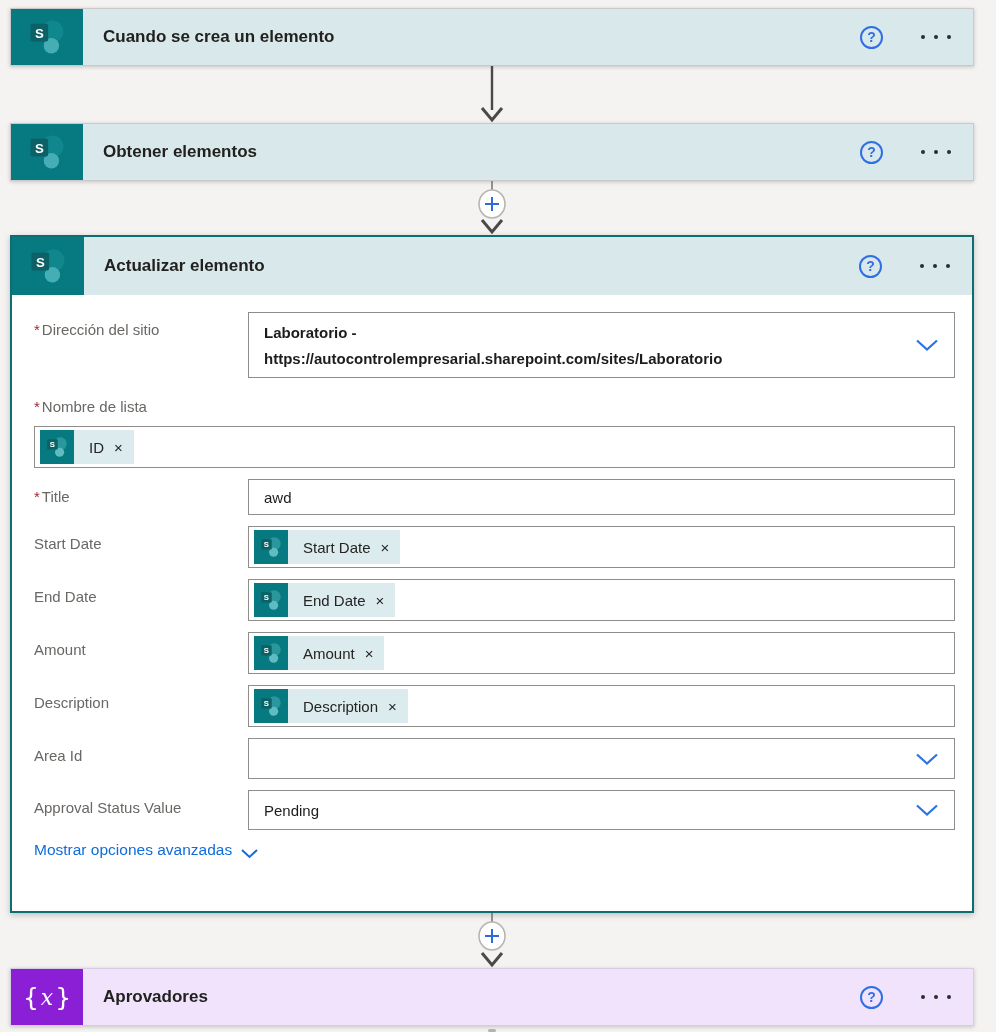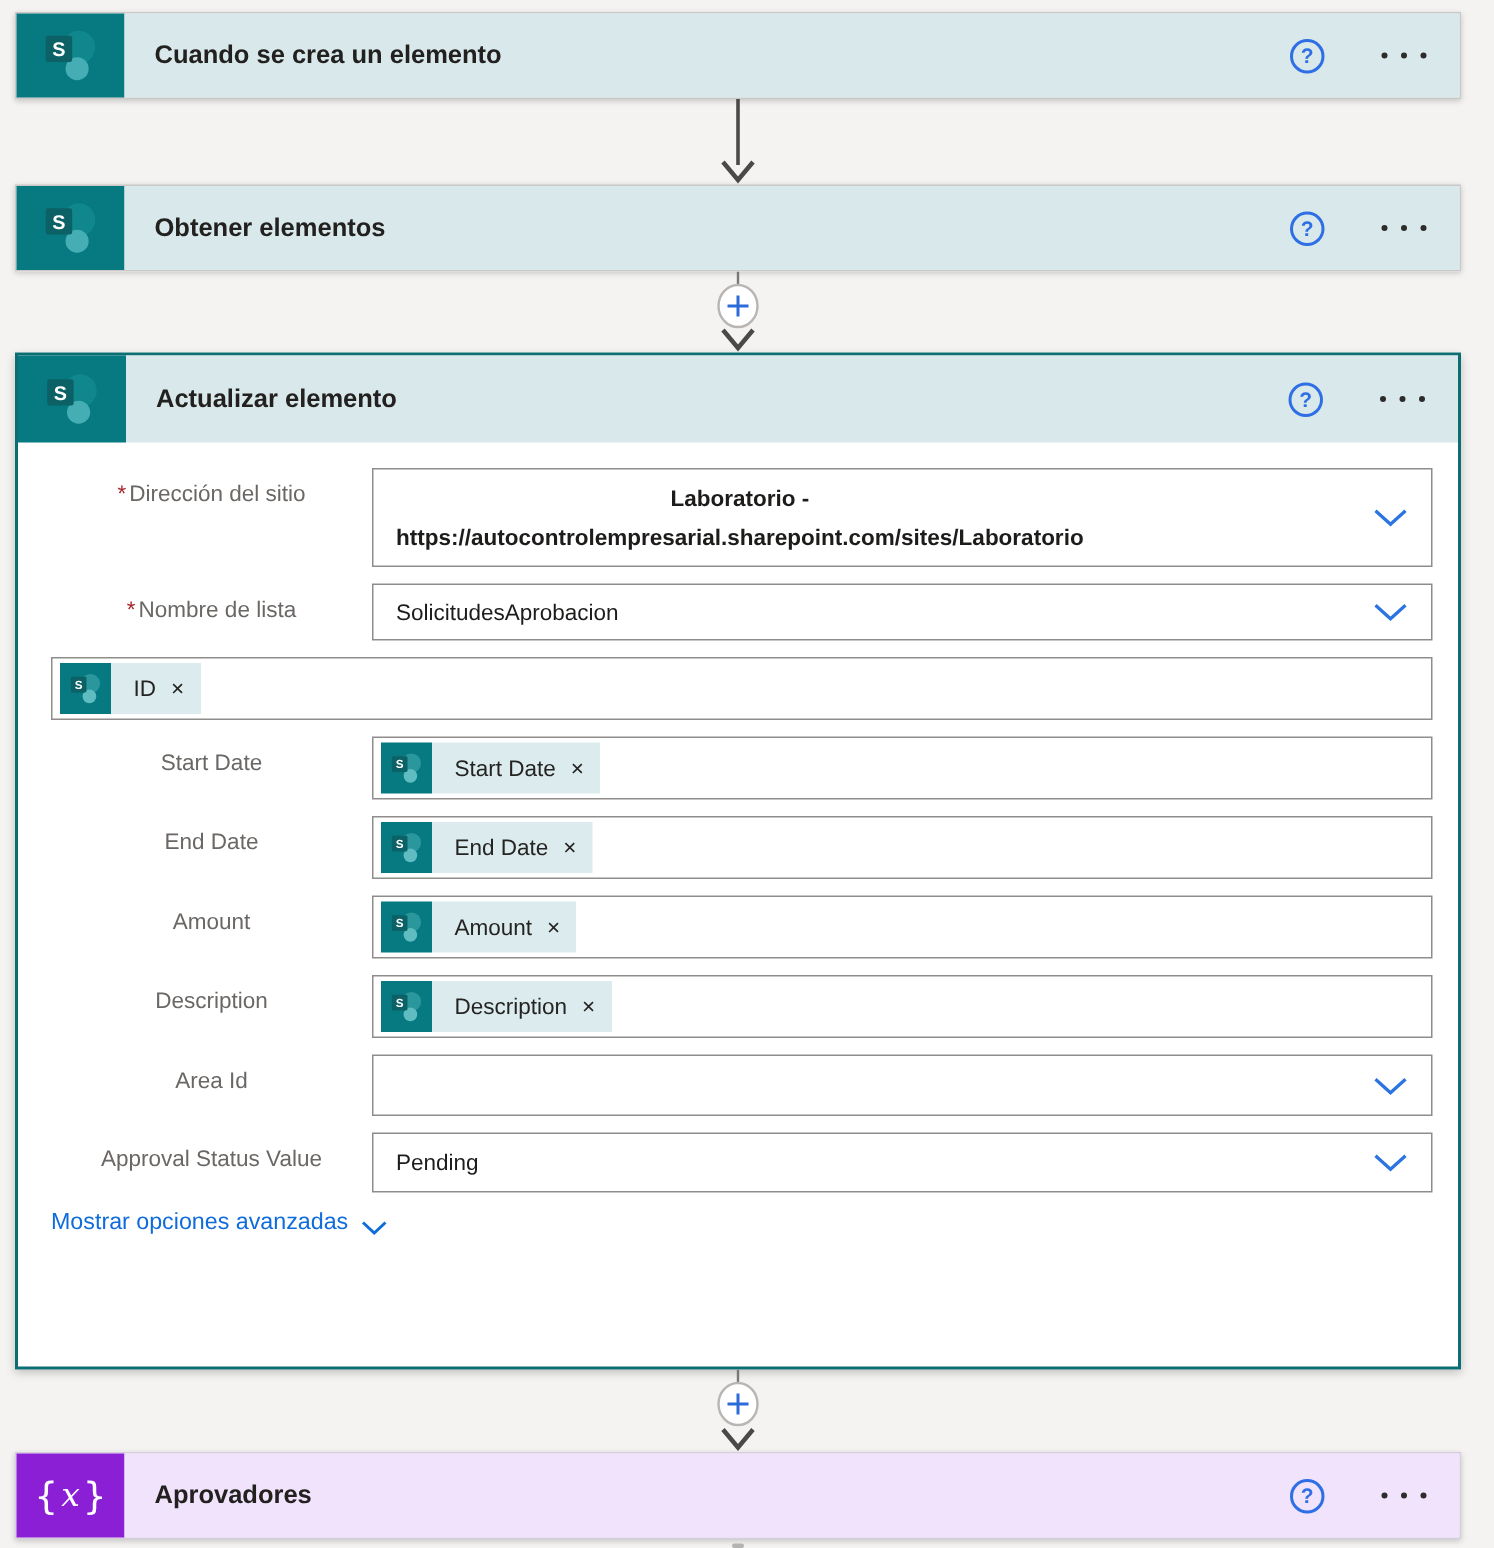--- a/index.html
+++ b/index.html
@@ -45,21 +45,21 @@
   #card-update {
     position: absolute; left: 10px; top: 235px; width: 964px; height: 678px;
     background: #fff; border: 2px solid #0c6e72;
     box-shadow: 0 2px 6px rgba(0,0,0,.22);
     display: flex; flex-direction: column;
   }
   #card-update .upd-header { display: flex; align-items: stretch; height: 58px; min-height: 58px; }
   #card-update .op-icon { height: 58px; }
   .upd-body { padding: 17px 17px 0 22px; }
 
-  .f-row { display: flex; margin-bottom: 11px; text-align: center; }
+  .f-row { display: flex; margin-bottom: 11px; }
   .f-label {
     width: 214px; min-width: 214px; padding-top: 9px;
     font-size: 15px; color: #6a6764;
   }
   .req { color: #a4262c; margin-right: 2px; }
   .f-input {
     flex: 1; position: relative; background: #fff;
     border: 1px solid #8f8d8b; display: flex; align-items: center;
     font-size: 15px; color: #1d1c1b; cursor: text;
   }
@@ -204,26 +204,20 @@
           <svg class="chevron" width="24" height="13" viewBox="0 0 24 13">
               <polyline points="2,2 12,11 22,2" fill="none" stroke="#2b74e2" stroke-width="2.2"></polyline>
             </svg>
         </div>
       </div>
 
       <div class="f-row">
         <div class="f-label">
           <span class="req">*</span><span>Nombre de lista</span>
         </div>
-        <div class="f-input h-sel">
-          <span class="sel-text">SolicitudesAprobacion</span>
-          <svg class="chevron" width="24" height="13" viewBox="0 0 24 13">
-              <polyline points="2,2 12,11 22,2" fill="none" stroke="#2b74e2" stroke-width="2.2"></polyline>
-            </svg>
-        </div>
       </div>
 
       <div class="f-row">
         <div class="f-input h-tok">
           <span class="pill">
             <span class="pill-icon">
               <svg viewBox="0 0 40 40" width="26" height="26">
                 <circle cx="25" cy="15" r="10" fill="#2a979c"></circle>
                 <circle cx="24" cy="28" r="7" fill="#5fbdc2"></circle>
                 <rect x="5" y="8" width="16" height="16" rx="1.5" fill="#0b6165"></rect>
@@ -231,20 +225,28 @@
               </svg>
             </span>
             <span class="pill-text">
                 <span>ID</span>
                 <span class="x">×</span>
               </span>
           </span>
         </div>
       </div>
 
+      <div class="f-row">
+        <div class="f-label">
+          <span class="req">*</span><span>Title</span>
+        </div>
+        <div class="f-input h-txt">
+          <span class="sel-text">awd</span>
+        </div>
+      </div>
 
       <div class="f-row">
         <div class="f-label"><span>Start Date</span></div>
         <div class="f-input h-tok">
           <span class="pill">
             <span class="pill-icon">
               <svg viewBox="0 0 40 40" width="26" height="26">
                 <circle cx="25" cy="15" r="10" fill="#2a979c"></circle>
                 <circle cx="24" cy="28" r="7" fill="#5fbdc2"></circle>
                 <rect x="5" y="8" width="16" height="16" rx="1.5" fill="#0b6165"></rect>

